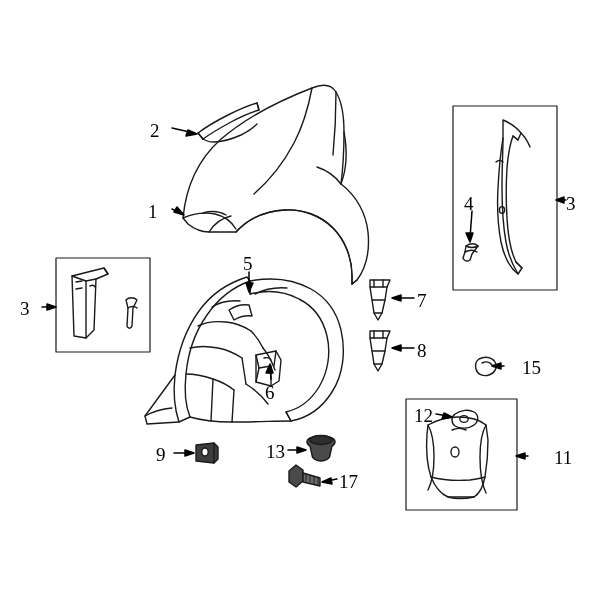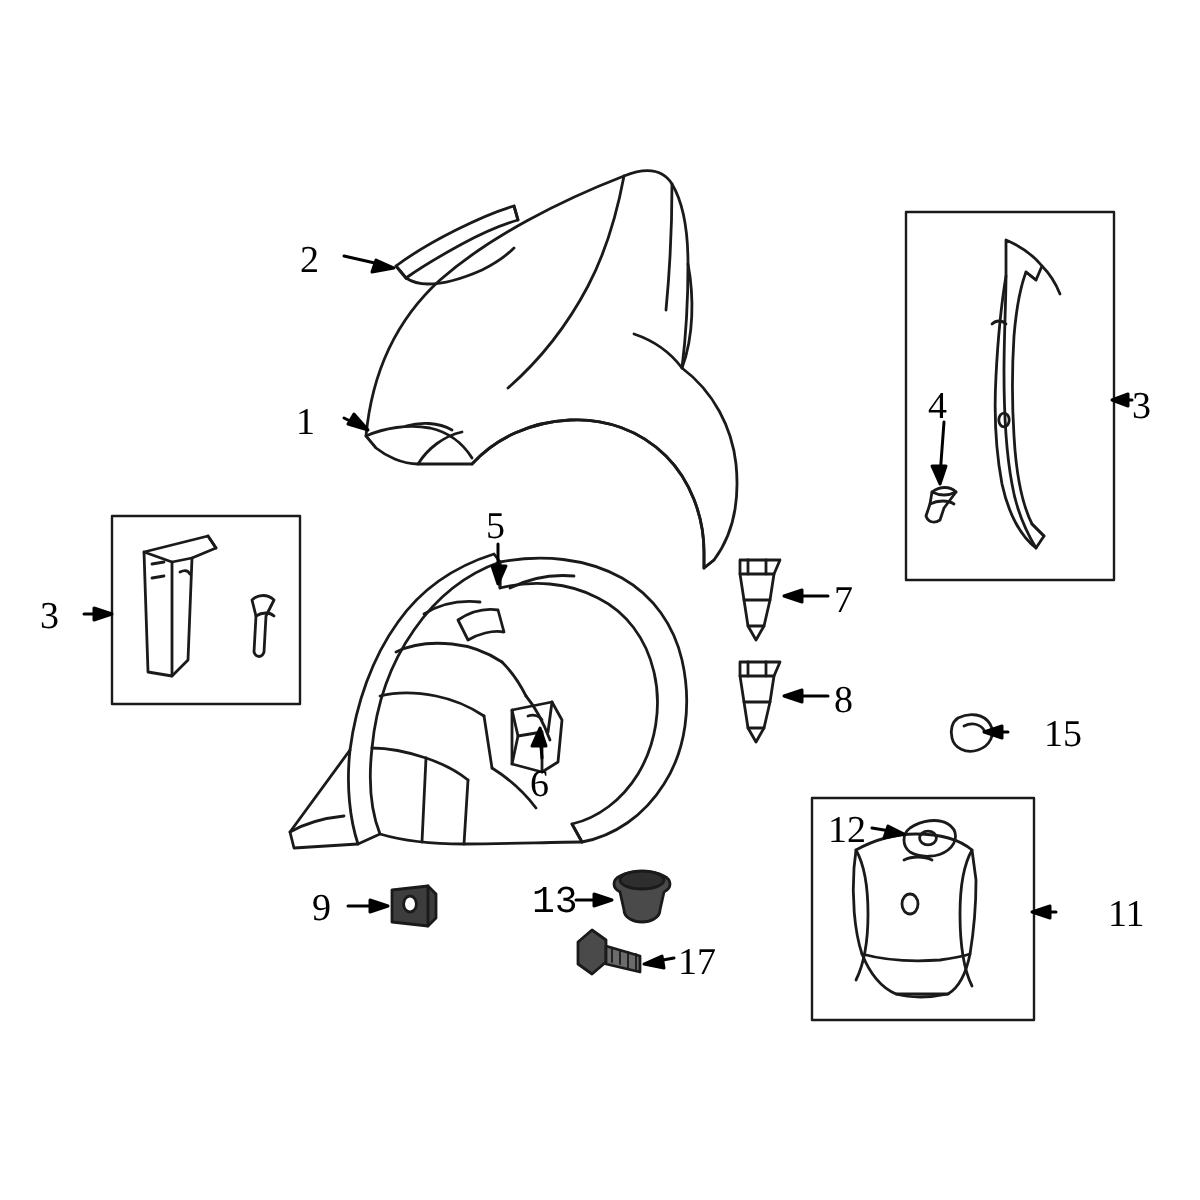--- a/index.html
+++ b/index.html
@@ -268,17 +268,17 @@
   <div class="callout" style="left:566px; top:194px;">3</div>
   <div class="callout" style="left:464px; top:194px;">4</div>
   <div class="callout" style="left:243px; top:254px;">5</div>
   <div class="callout" style="left:265px; top:383px;">6</div>
   <div class="callout" style="left:417px; top:291px;">7</div>
   <div class="callout" style="left:417px; top:341px;">8</div>
   <div class="callout" style="left:156px; top:445px;">9</div>
   <div class="callout" style="left:20px;  top:299px;">3</div>
   <div class="callout" style="left:554px; top:448px;">11</div>
   <div class="callout" style="left:414px; top:406px;">12</div>
-  <div class="callout" style="left:266px; top:442px;font-family:Liberation Mono, monospace;">13</div>
+  <div class="callout" style="left:266px; top:442px;">13</div>
   <div class="callout" style="left:339px; top:472px;">17</div>
   <div class="callout" style="left:506px; top:358px;margin-left:16px;">15</div>
 
 </div>
 
 </body></html>

